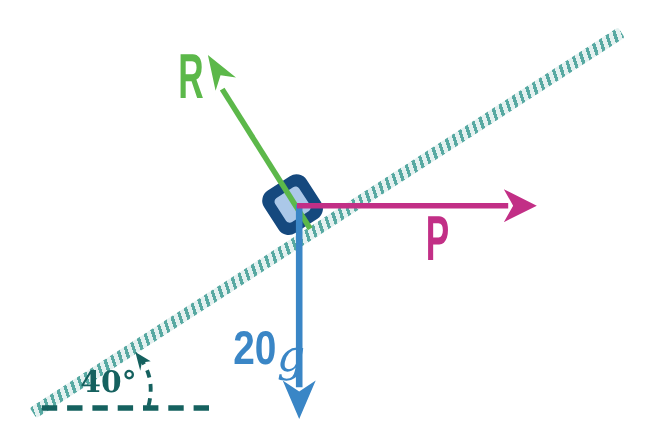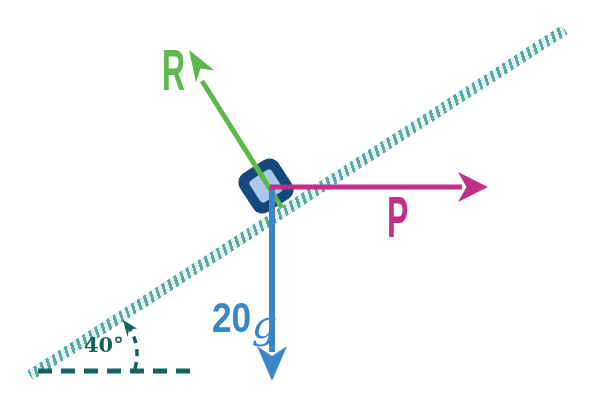--- a/index.html
+++ b/index.html
@@ -80,25 +80,25 @@
   }
   .weight-g {
     display: inline-block;
     font-family: "DejaVu Serif", serif;
     font-style: italic;
     font-size: 40px;
     margin-left: -8px;
     vertical-align: -6px;
   }
   .label-angle {
-    left: 84px; top: 334px;
+    left: 73px; top: 334px;
     color: var(--darkteal);
     font-family: "DejaVu Serif", serif;
     font-weight: bold;
-    font-size: 21px;
+    font-size: 27px;
   }
 </style>
 </head>
 <body>
 
 <div class="stage">
 
   <div class="incline"></div>
 
   <svg class="overlay" viewBox="0 0 600 400">

